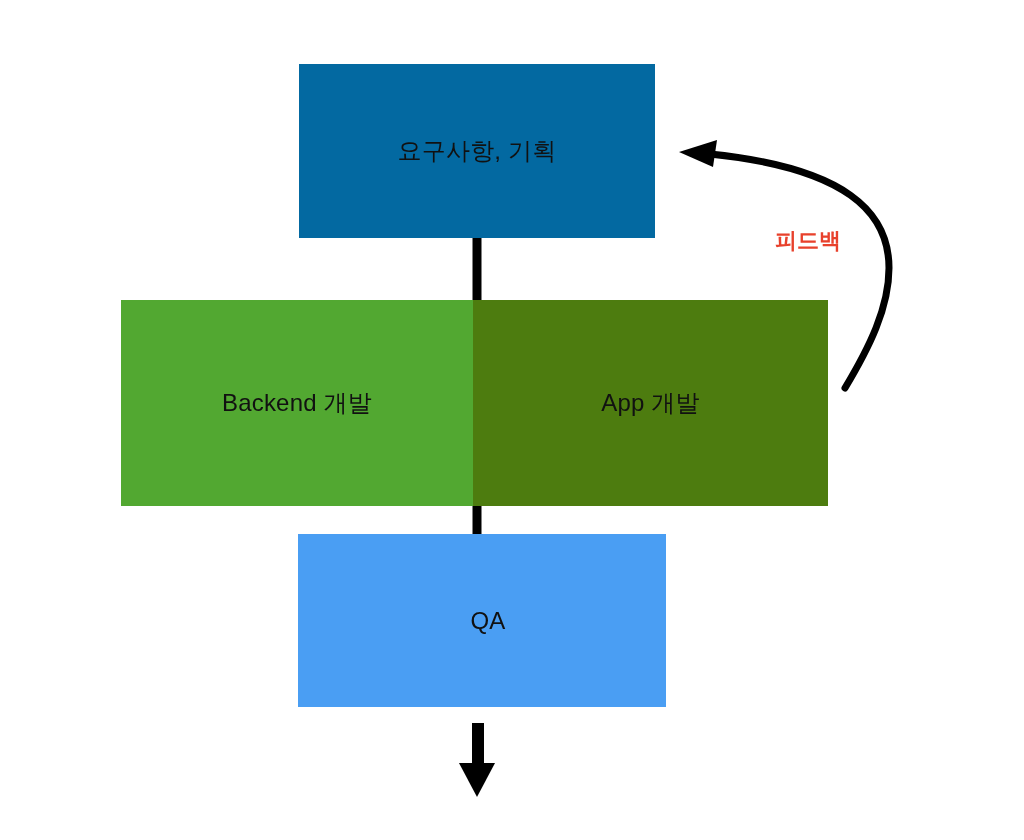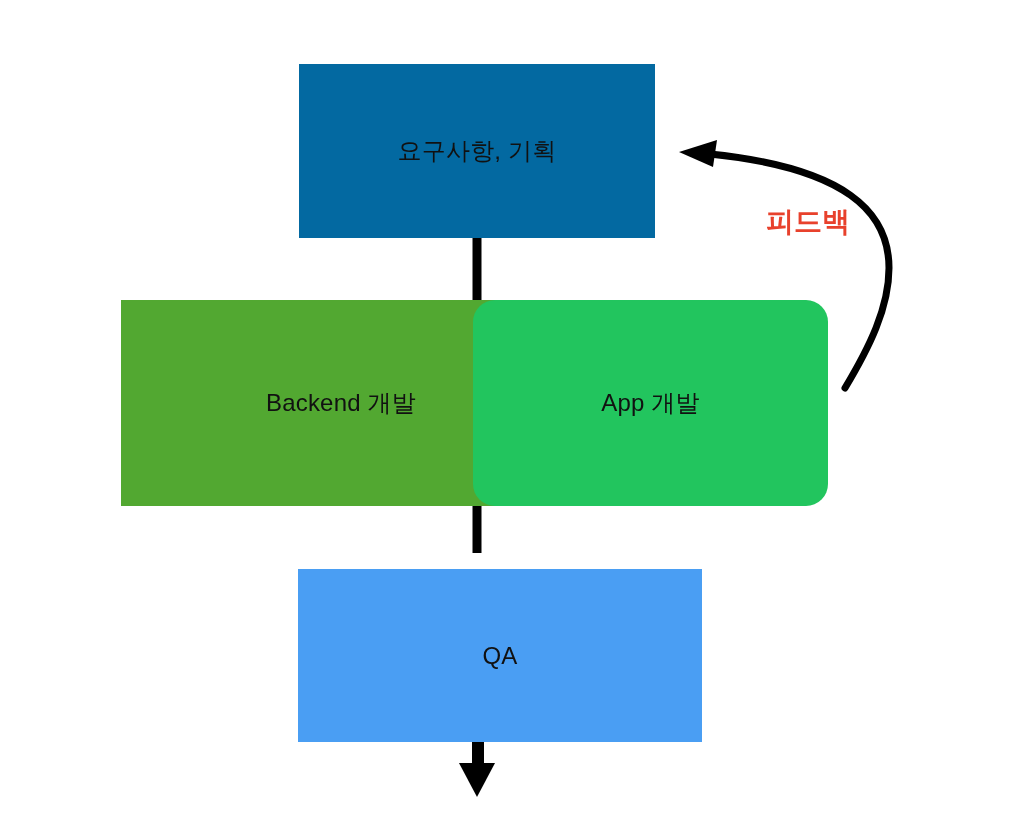--- a/index.html
+++ b/index.html
@@ -24,29 +24,29 @@
     position: absolute;
     display: flex;
     align-items: center;
     justify-content: center;
     color: #111111;
     font-size: 24px;
     letter-spacing: 0.2px;
     text-align: center;
   }
   .node-requirements { left: 299px; top: 64px;  width: 356px; height: 174px; }
-  .node-backend      { left: 121px; top: 300px; width: 352px; height: 206px; padding-left: 44px; }
+  .node-backend      { left: 121px; top: 300px; width: 352px; height: 206px; }
   .node-app          { left: 473px; top: 300px; width: 355px; height: 206px; }
-  .node-qa           { left: 298px; top: 569px; width: 404px; height: 173px; }
+  .node-qa           { left: 298px; top: 534px; width: 356px; height: 173px; padding-left: 12px; }
   .feedback-label {
     position: absolute;
-    left: 757px; top: 203px;
+    left: 757px; top: 226px;
     width: 102px;
     text-align: center;
-    font-size: 28px;
+    font-size: 22px;
     font-weight: 700;
   }
 </style>
 </head>
 <body>
 
 <div class="canvas">
 
   <svg class="overlay" viewBox="0 0 1024 840" aria-hidden="true">
 
@@ -62,21 +62,21 @@
   </svg>
 
   <div class="node node-requirements" style="background-color: #0369a1;">
     <span>요구사항, 기획</span>
   </div>
 
   <div class="node node-backend" style="background-color: rgb(82, 168, 49);">
     <span>Backend 개발</span>
   </div>
 
-  <div class="node node-app" style="background-color: #22c55e; border-radius: 22px;">
+  <div class="node node-app" style="background-color: #4d7c0f;">
     <span>App 개발</span>
   </div>
 
   <div class="node node-qa" style="background-color: rgb(74, 158, 243);">
     <span>QA</span>
   </div>
 
   <div class="feedback-label" style="color: rgb(232, 65, 44);">피드백</div>
 
 </div>

